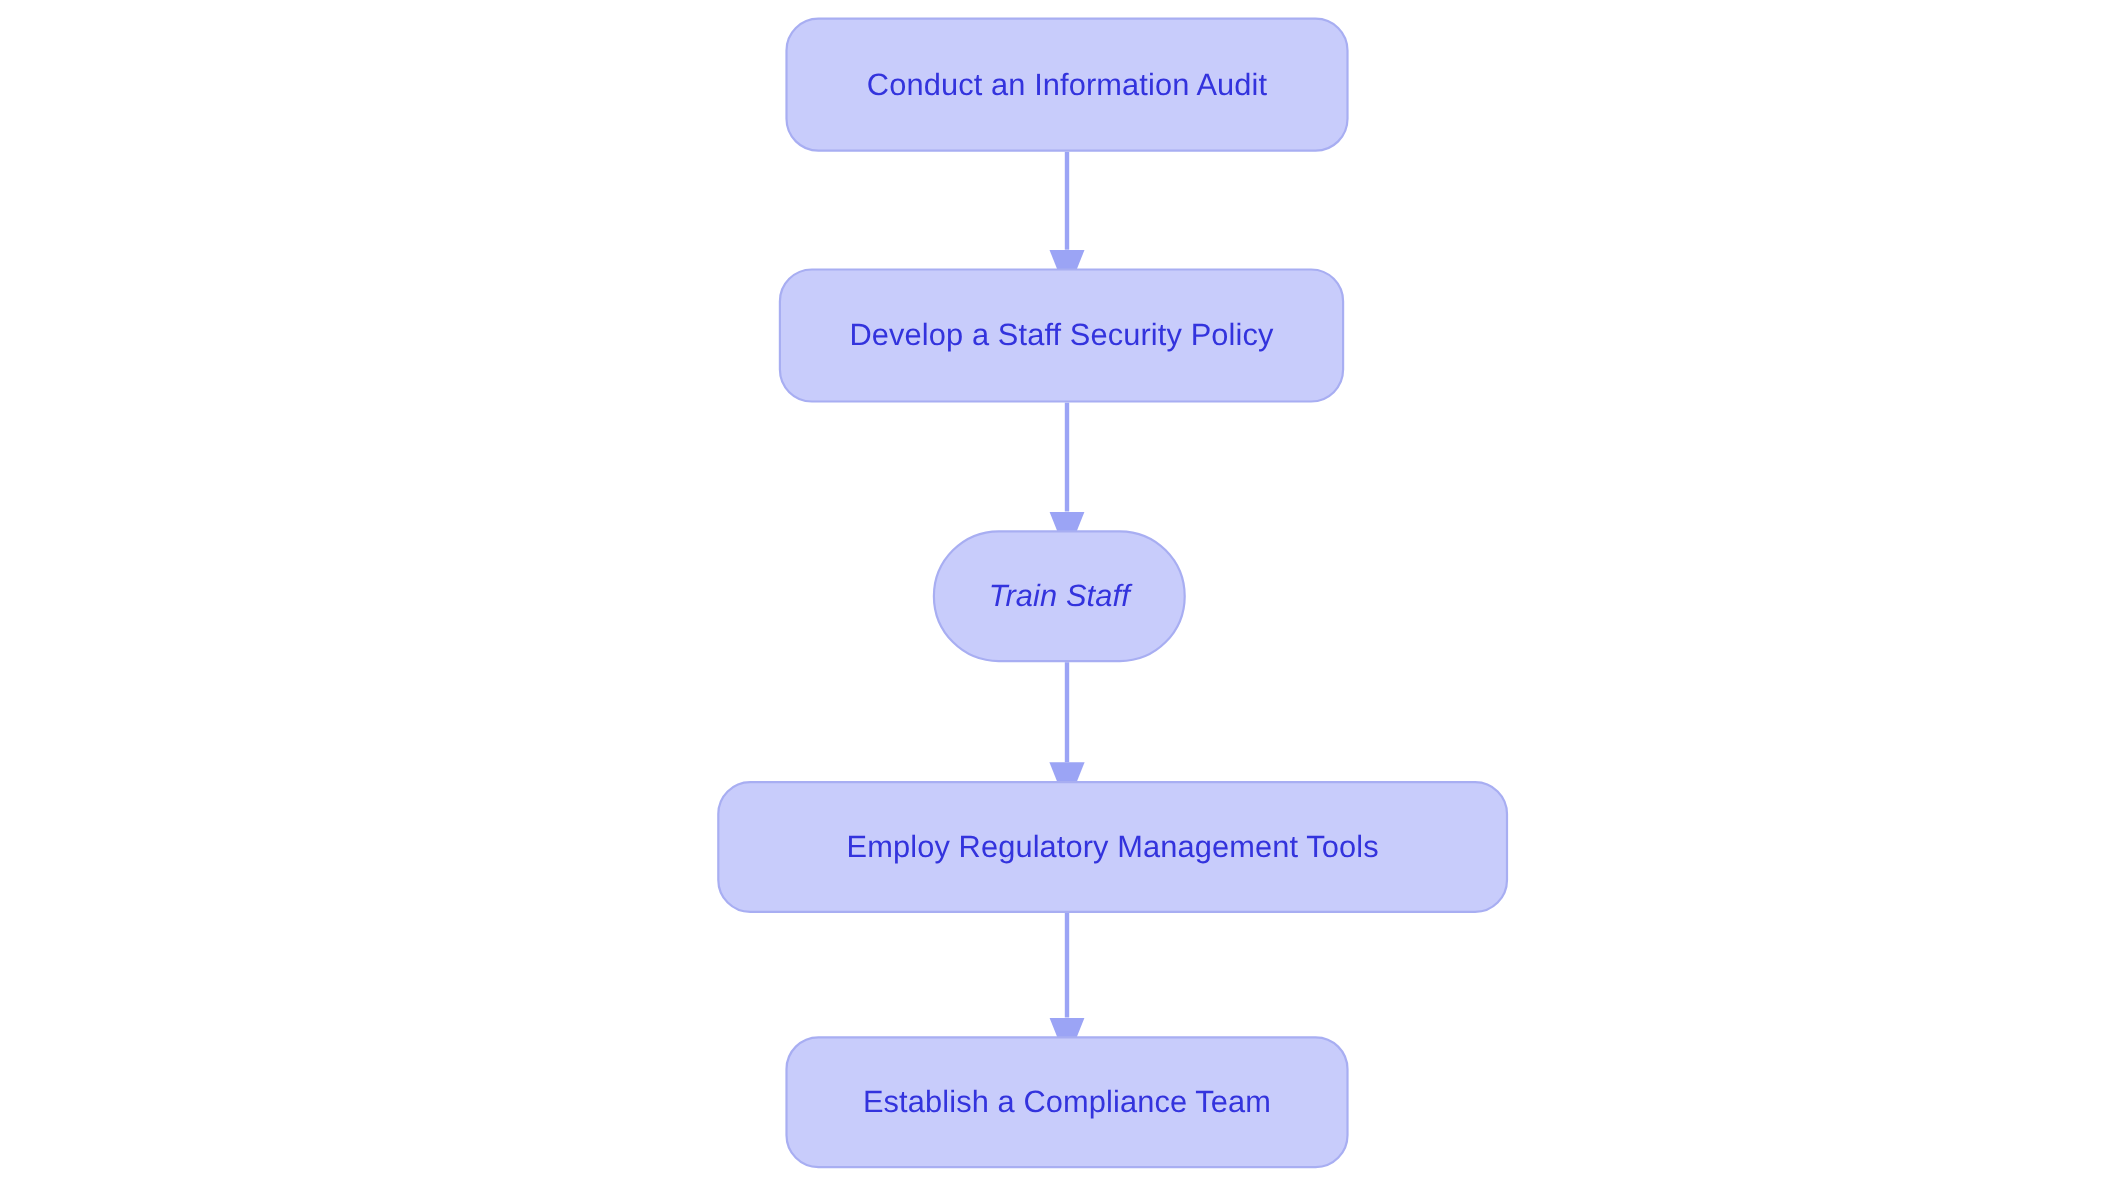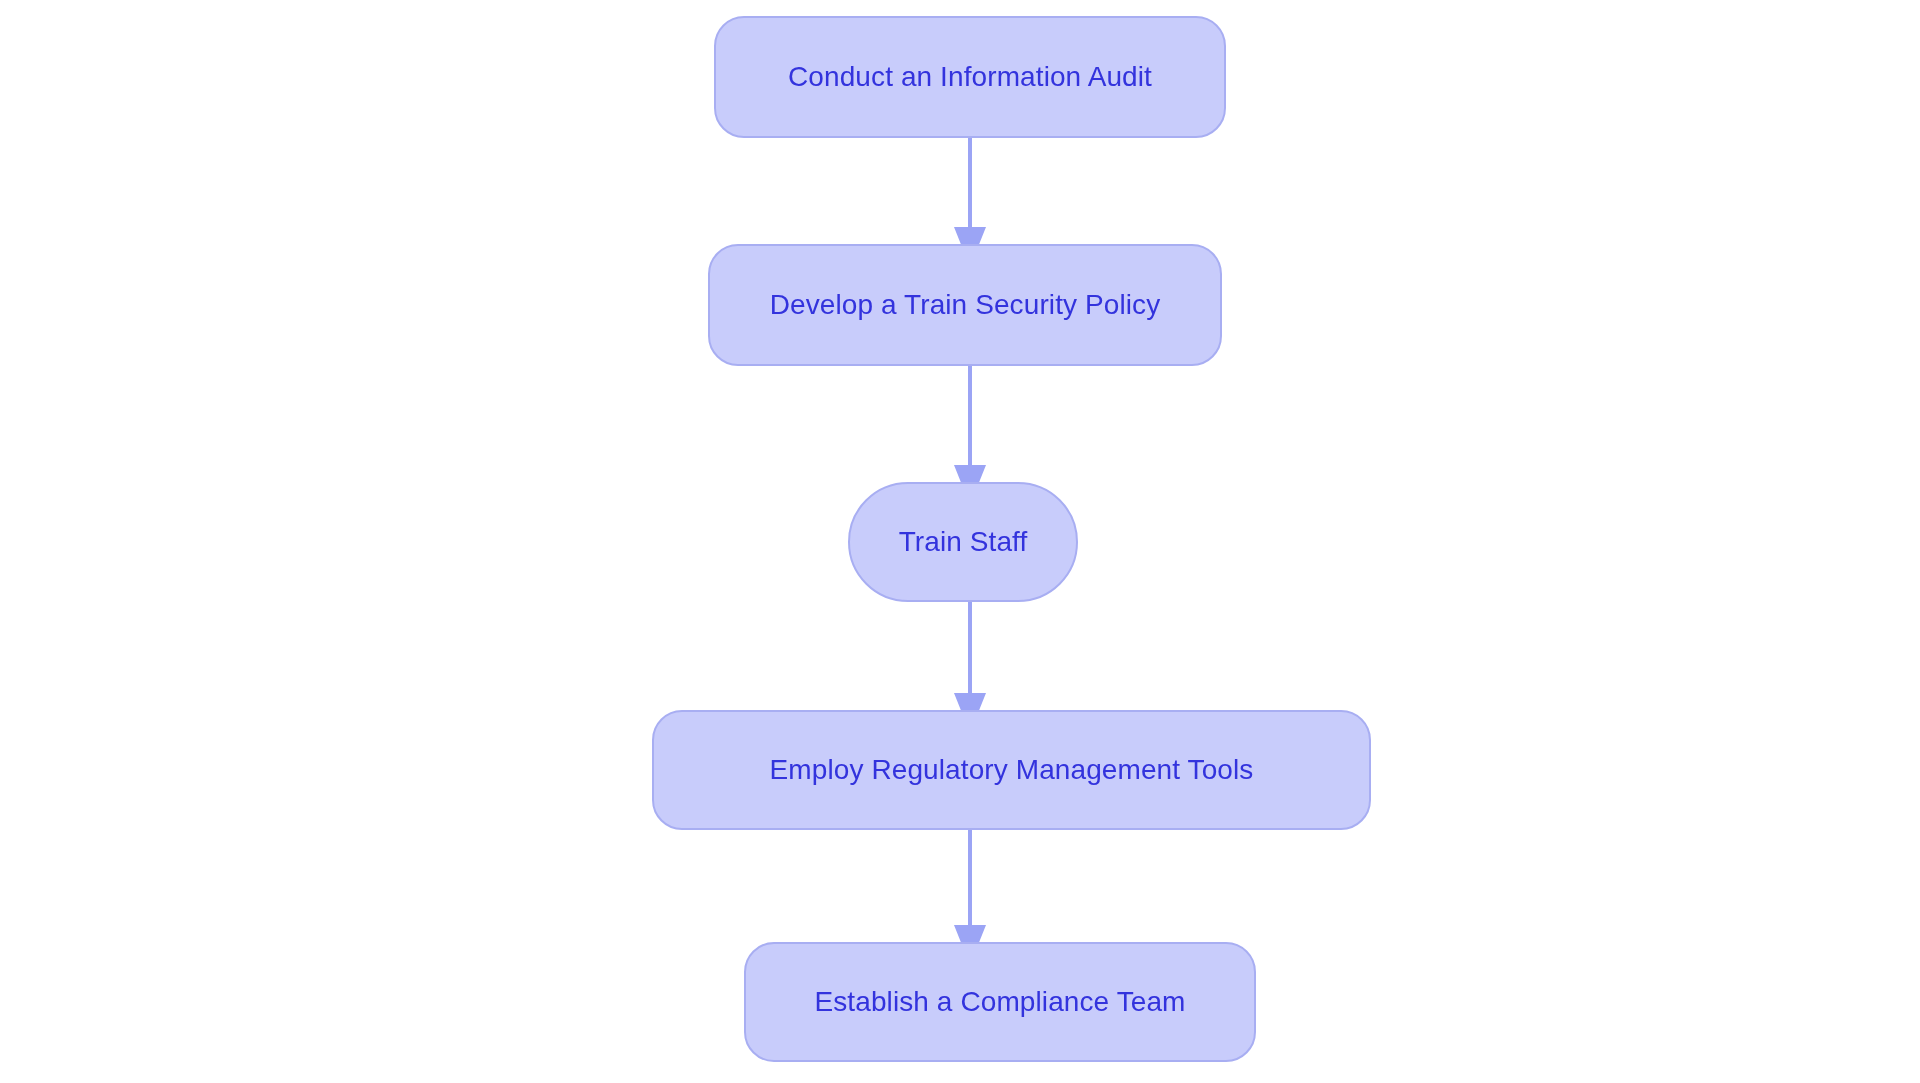--- a/index.html
+++ b/index.html
@@ -49,23 +49,23 @@
     font-size: 28px;
     font-weight: 400;
     line-height: 1.2;
     letter-spacing: 0.1px;
     white-space: nowrap;
   }
 
   
   #node-0 { left: 714px; top: 16px;   width: 512px; height: 122px; }
   #node-1 { left: 708px; top: 244px;  width: 514px; height: 122px; }
-  #node-2 { left: 848px; top: 482px;  width: 230px; height: 120px; border-radius: 60px; }
+  #node-2 { left: 848px; top: 482px;  width: 230px; height: 120px; border-radius: 60px; font-style: italic; }
   #node-3 { left: 652px; top: 710px;  width: 719px; height: 120px; }
-  #node-4 { left: 714px; top: 942px;  width: 512px; height: 120px; margin-left: 30px; }
+  #node-4 { left: 714px; top: 942px;  width: 512px; height: 120px; }
 </style>
 </head>
 <body>
 
 <div id="flow-canvas">
 
   <svg id="edge-layer" viewBox="0 0 1920 1083" width="1920" height="1083" xmlns="http://www.w3.org/2000/svg">
     <defs>
       <marker id="arrowhead" markerWidth="10" markerHeight="8" refX="0" refY="4" orient="auto" markerUnits="strokeWidth">
         <path d="M0,0 L10,4 L0,8 z" fill="#9ba4f5"></path>
@@ -87,21 +87,21 @@
     <g>
       <line x1="970" y1="830" x2="970" y2="925" stroke="#9ba4f5" stroke-width="4" marker-end="url(#arrowhead)"></line>
     </g>
   </svg>
 
   <div class="node" id="node-0">
     <span class="node-label">Conduct an Information Audit</span>
   </div>
 
   <div class="node" id="node-1">
-    <span class="node-label">Develop a Train Security Policy</span>
+    <span class="node-label">Develop a Staff Security Policy</span>
   </div>
 
   <div class="node" id="node-2">
     <span class="node-label">Train Staff</span>
   </div>
 
   <div class="node" id="node-3">
     <span class="node-label">Employ Regulatory Management Tools</span>
   </div>
 

